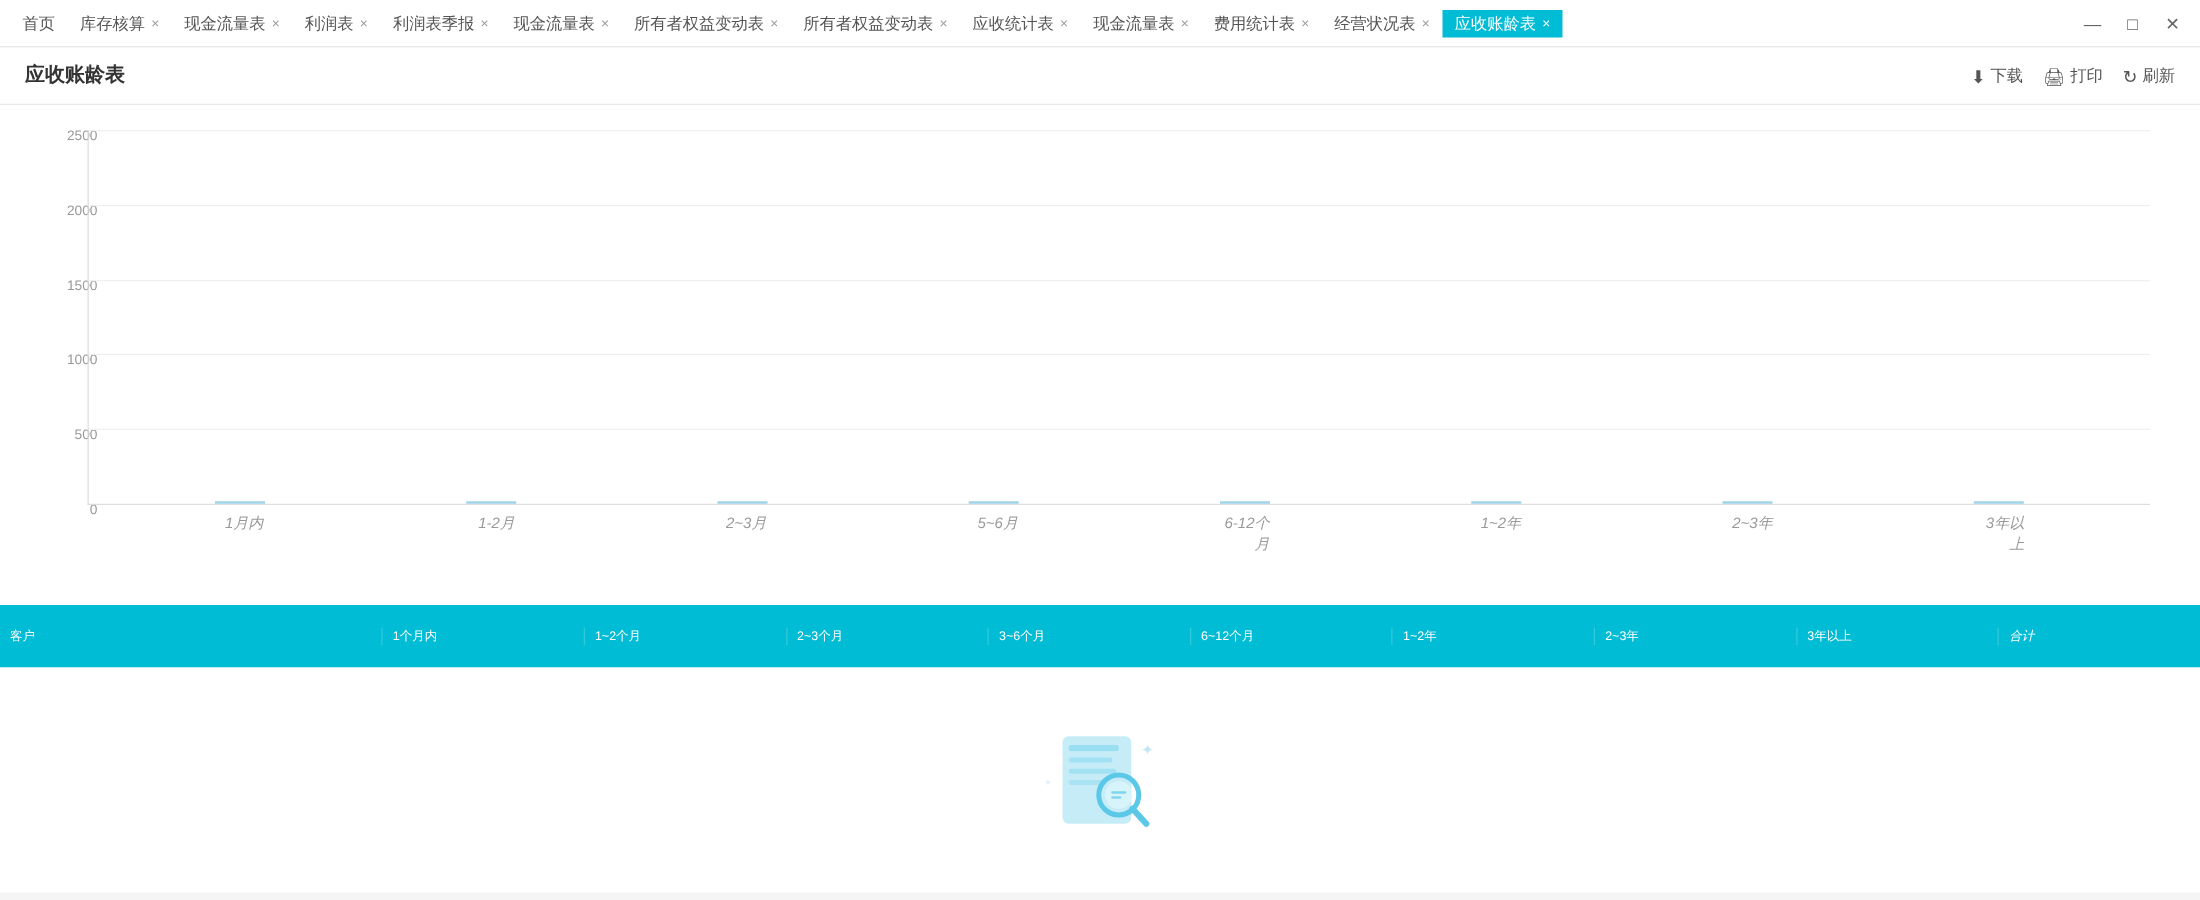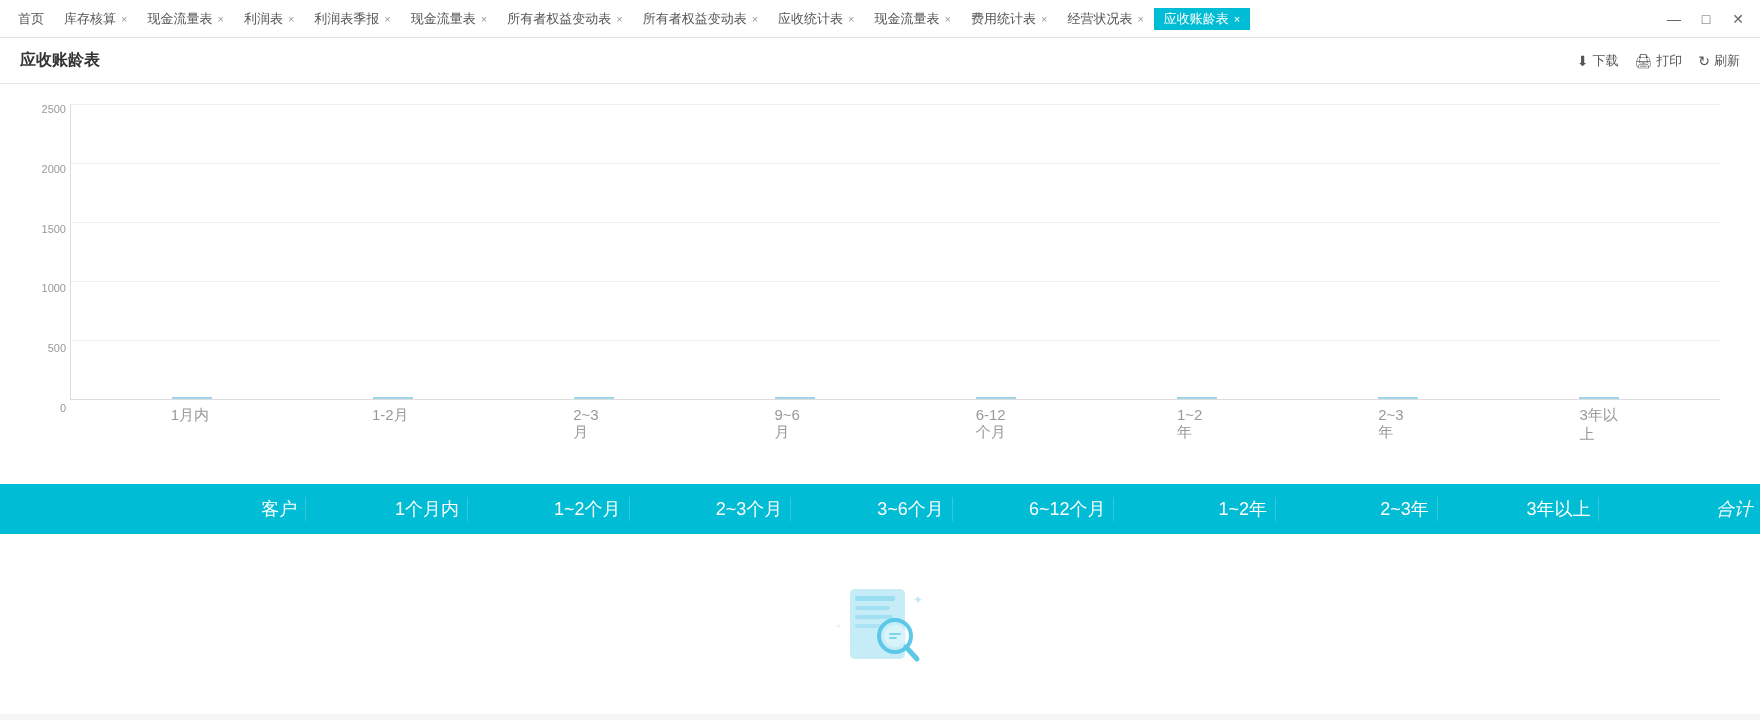--- a/index.html
+++ b/index.html
@@ -104,21 +104,21 @@
     }
     .chart-container {
       display: flex;
       align-items: flex-end;
       height: 340px;
       padding-left: 50px;
       position: relative;
     }
     .chart-y-axis {
       position: absolute;
-      left: 4px;
+      left: 16px;
       top: 0;
       bottom: 30px;
       width: 50px;
       display: flex;
       flex-direction: column;
       justify-content: space-between;
       align-items: flex-end;
       padding-right: 8px;
     }
     .y-label {
@@ -172,38 +172,39 @@
       );
       border: 1px solid #a0d4e8;
     }
     .x-labels {
       display: flex;
       justify-content: space-around;
       padding: 0 20px;
       margin-top: 6px;
     }
     .x-label {
-      font-size: 15px;
+      font-size: 12px;
       color: #999;
-      text-align: left;
+      text-align: right;
       width: 40px;
+      font-style: italic;
     }
 
     
     .table-header {
       display: flex;
       background: #00bcd4;
       color: #fff;
       height: 50px;
       align-items: center;
     }
     .th-cell {
       flex: 1;
-      text-align: right;
-      font-size: 18px;
+      text-align: left;
+      font-size: 10px;
       padding: 0 8px;
       border-right: 1px solid rgba(255,255,255,0.2);
     }
     .th-cell:first-child { flex: 2; }
     .th-cell:last-child { border-right: none; font-style: italic; }
 
     
     .empty-state {
       display: flex;
       flex-direction: column;
@@ -342,21 +343,21 @@
             <div class="bar-group">
               <div class="bar" style="height: 42%;"></div>
             </div>
           </div>
         </div>
 
         <div class="x-labels">
           <span class="x-label">1月内</span>
           <span class="x-label">1-2月</span>
           <span class="x-label">2~3月</span>
-          <span class="x-label">9~6月</span>
+          <span class="x-label">5~6月</span>
           <span class="x-label">6-12个月</span>
           <span class="x-label">1~2年</span>
           <span class="x-label">2~3年</span>
           <span class="x-label">3年以上</span>
         </div>
       </div>
     </div>
   </div>
 
   <div class="table-header">

